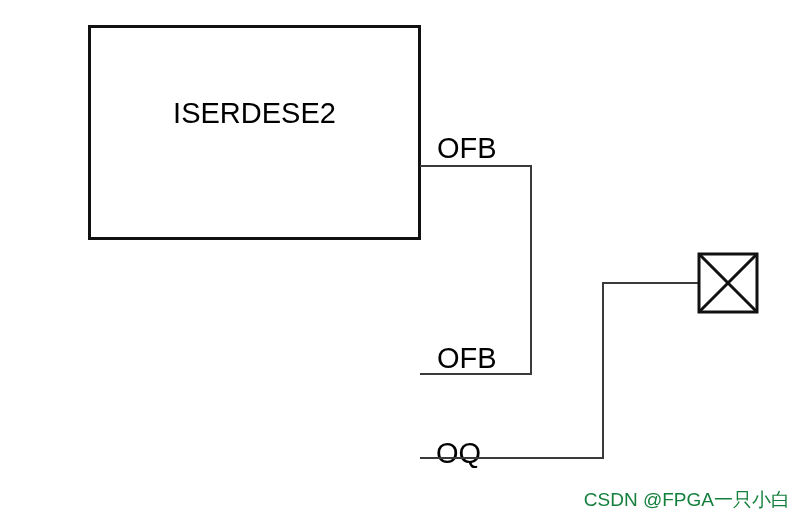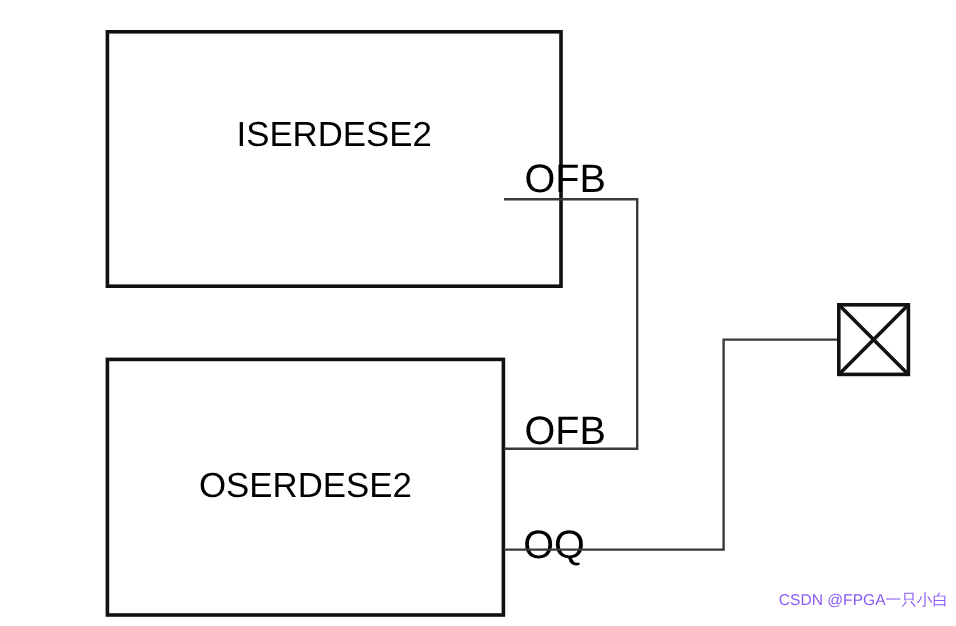--- a/index.html
+++ b/index.html
@@ -17,21 +17,21 @@
   }
   .block {
     position: absolute;
     box-sizing: border-box;
     border: 3px solid #111111;
     background: #ffffff;
   }
   .block-iserdes {
     left: 88px;
     top: 25px;
-    width: 381px;
+    width: 333px;
     height: 215px;
   }
   .block-oserdes {
     left: 88px;
     top: 298px;
     width: 333px;
     height: 216px;
   }
   .block-label {
     position: absolute;
@@ -44,21 +44,21 @@
     white-space: nowrap;
   }
   .block-iserdes .block-label {
     top: 68px;
   }
   .block-oserdes .block-label {
     top: 87px;
   }
   .pin-label {
     position: absolute;
-    font-size: 33px;
+    font-size: 29px;
     line-height: 29px;
     color: #000000;
     white-space: nowrap;
   }
   .pin-ofb-top {
     left: 437px;
     top: 134px;
   }
   .pin-ofb-bottom {
     left: 437px;
@@ -71,39 +71,36 @@
   .wire-layer {
     position: absolute;
     left: 0;
     top: 0;
     pointer-events: none;
   }
   .watermark {
     position: absolute;
     right: 7px;
     top: 489px;
-    font-size: 13px;
+    font-size: 19px;
     line-height: 22px;
-    color: #8b5cf6;
+    color: #15803d;
     text-shadow: 1px 1px 0 #ffffff;
     white-space: nowrap;
   }
 </style>
 </head>
 <body>
 
 <div class="stage">
 
   <div class="block block-iserdes">
     <div class="block-label">ISERDESE2</div>
   </div>
 
-  <div class="block block-oserdes">
-    <div class="block-label">OSERDESE2</div>
-  </div>
 
   <span class="pin-label pin-ofb-top">OFB</span>
   <span class="pin-label pin-ofb-bottom">OFB</span>
   <span class="pin-label pin-oq">OQ</span>
 
   <svg class="wire-layer" width="797" height="522" viewBox="0 0 797 522">
 
     <polyline points="420,166 531,166 531,374 420,374" fill="none" stroke-width="2" stroke="#3a3a3a"></polyline>
 
     <polyline points="420,458 603,458 603,283 699,283" fill="none" stroke-width="2" stroke="#3a3a3a"></polyline>

